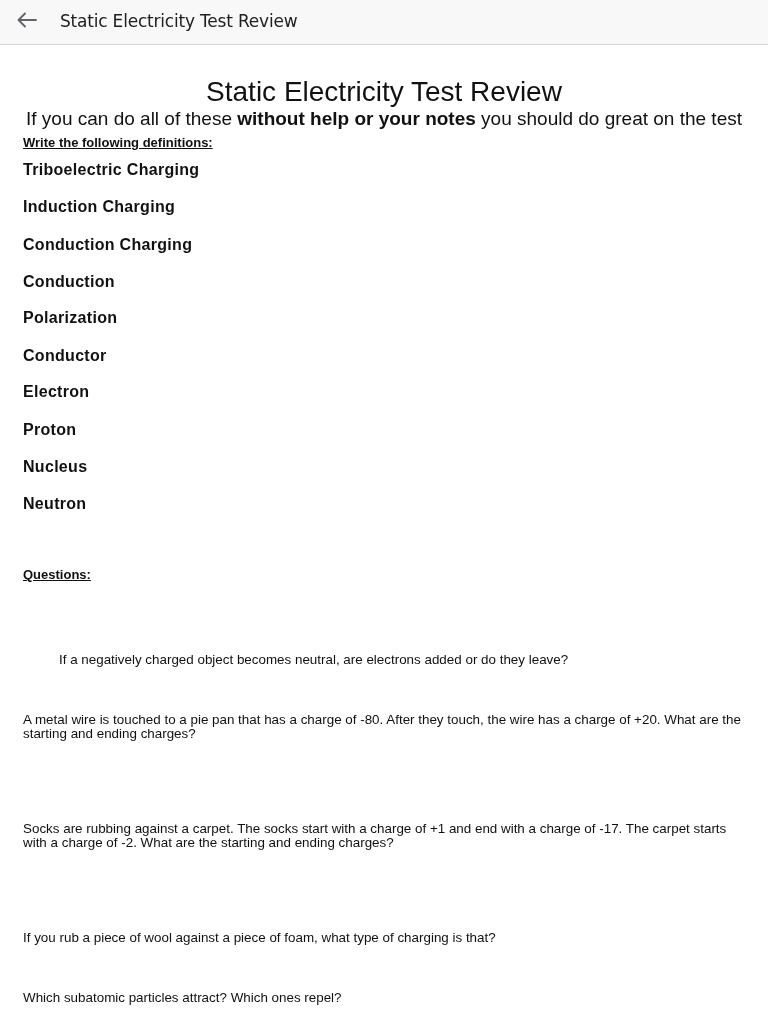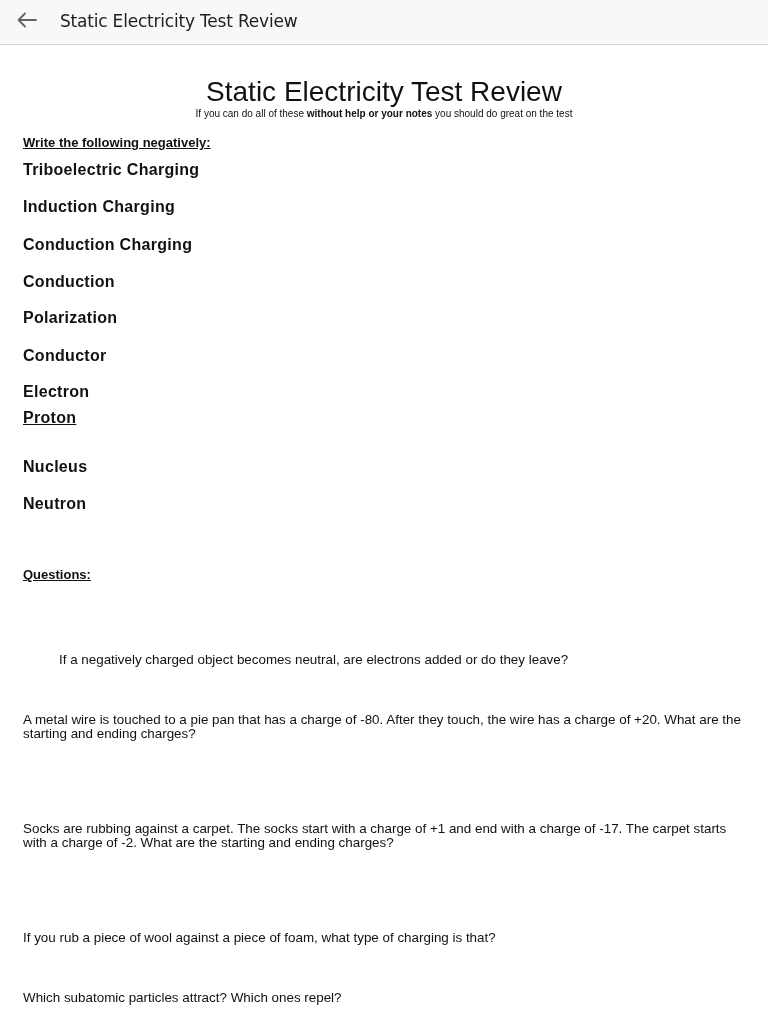--- a/index.html
+++ b/index.html
@@ -59,21 +59,21 @@
       text-align: center;
       font-size: 28px;
       color: #111;
     }
     .doc-subtitle {
       position: absolute;
       top: 63px;
       left: 0;
       width: 768px;
       text-align: center;
-      font-size: 10px;
+      font-size: 19px;
       color: #111;
     }
     .doc-subtitle b { font-weight: bold; }
     .section-heading {
       position: absolute;
       left: 23px;
       font-size: 13px;
       font-weight: bold;
       text-decoration: underline;
       color: #111;
@@ -107,30 +107,30 @@
       </svg>
     </span>
   </div>
   <div class="app-title">Static Electricity Test Review</div>
 </div>
 
 <div class="page">
   <div class="doc-title">Static Electricity Test Review</div>
   <div class="doc-subtitle"><span>If you can do all of these </span><b>without help or your notes</b><span> you should do great on the test</span></div>
 
-  <div class="section-heading" style="top:90px;">Write the following negatively:</div>
+  <div class="section-heading" style="top:90px;">Write the following definitions:</div>
 
   <div class="term" style="top:116px;">Triboelectric Charging</div>
   <div class="term" style="top:153px;">Induction Charging</div>
   <div class="term" style="top:191px;">Conduction Charging</div>
   <div class="term" style="top:228px;">Conduction</div>
   <div class="term" style="top:264px;">Polarization</div>
   <div class="term" style="top:302px;">Conductor</div>
   <div class="term" style="top:338px;">Electron</div>
-  <div class="term" style="top:364px;text-decoration:underline;">Proton</div>
+  <div class="term" style="top:376px;">Proton</div>
   <div class="term" style="top:413px;">Nucleus</div>
   <div class="term" style="top:450px;">Neutron</div>
 
   <div class="section-heading" style="top:522px;">Questions:</div>
 
   <div class="question" style="top:608px;margin-left:36px;">If a negatively charged object becomes neutral, are electrons added or do they leave?</div>
   <div class="question" style="top:668px;">A metal wire is touched to a pie pan that has a charge of -80. After they touch, the wire has a charge of +20. What are the starting and ending charges?</div>
   <div class="question" style="top:777px;">Socks are rubbing against a carpet. The socks start with a charge of +1 and end with a charge of -17. The carpet starts with a charge of -2. What are the starting and ending charges?</div>
   <div class="question" style="top:886px;">If you rub a piece of wool against a piece of foam, what type of charging is that?</div>
   <div class="question" style="top:946px;">Which subatomic particles attract? Which ones repel?</div>

